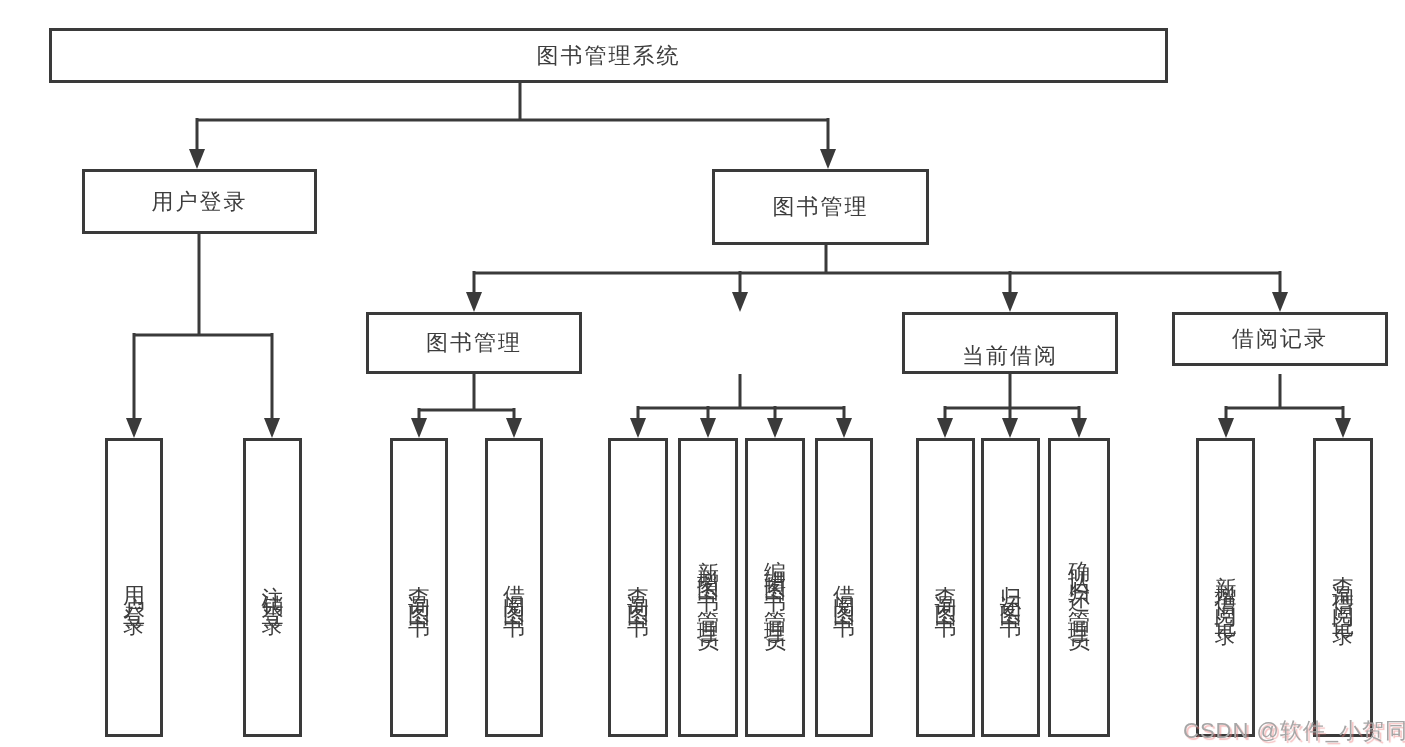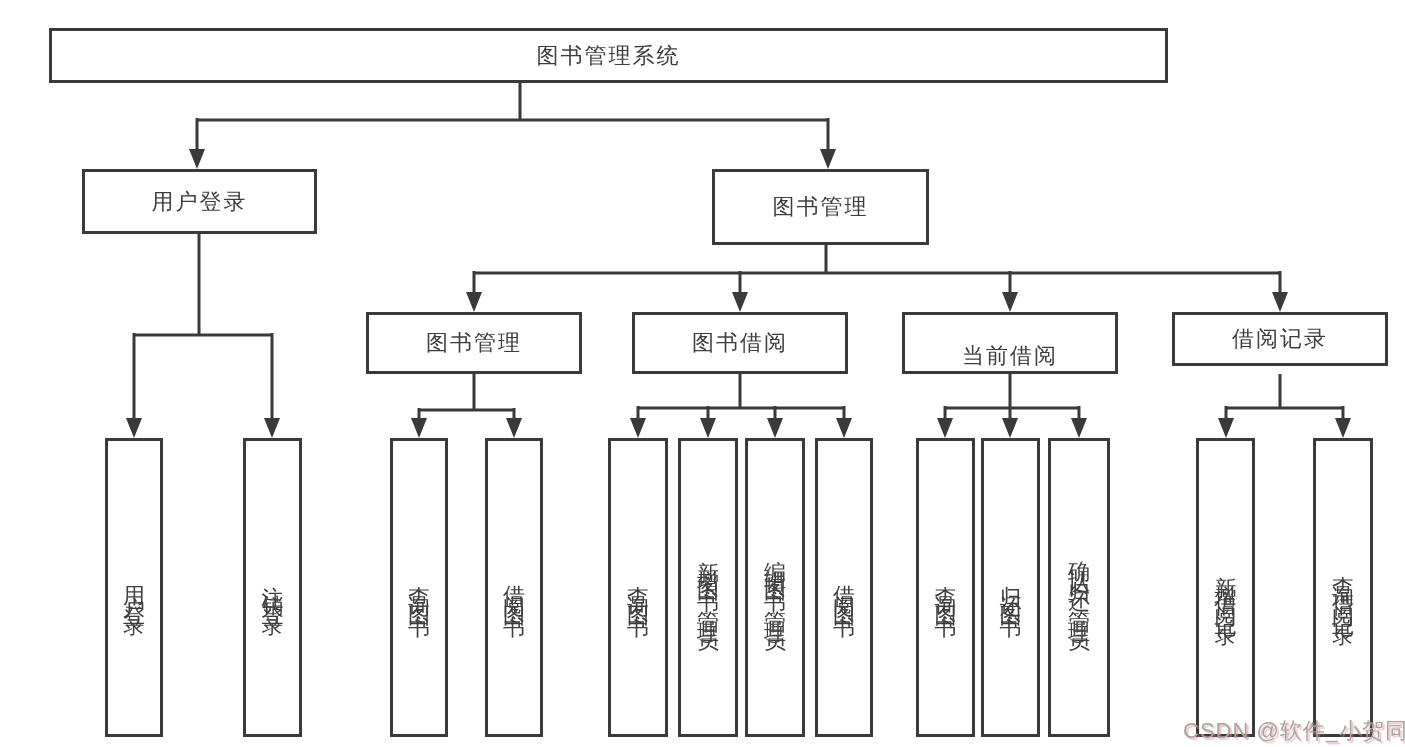--- a/index.html
+++ b/index.html
@@ -144,23 +144,20 @@
   <div class="hbox" id="n-userlogin">
     <span>用户登录</span>
   </div>
   <div class="hbox" id="n-bookmgmt">
     <span>图书管理</span>
   </div>
 
   <div class="hbox" id="n-newbook">
     <span>图书管理</span>
   </div>
-  <div class="hbox" id="n-borrow">
-    <span>图书借阅</span>
-  </div>
   <div class="hbox" id="n-current">
     <span>当前借阅</span>
   </div>
   <div class="hbox" id="n-records">
     <span>借阅记录</span>
   </div>
 
   <div class="vbox" id="n-login">
     <span>用户登录</span>
   </div>

